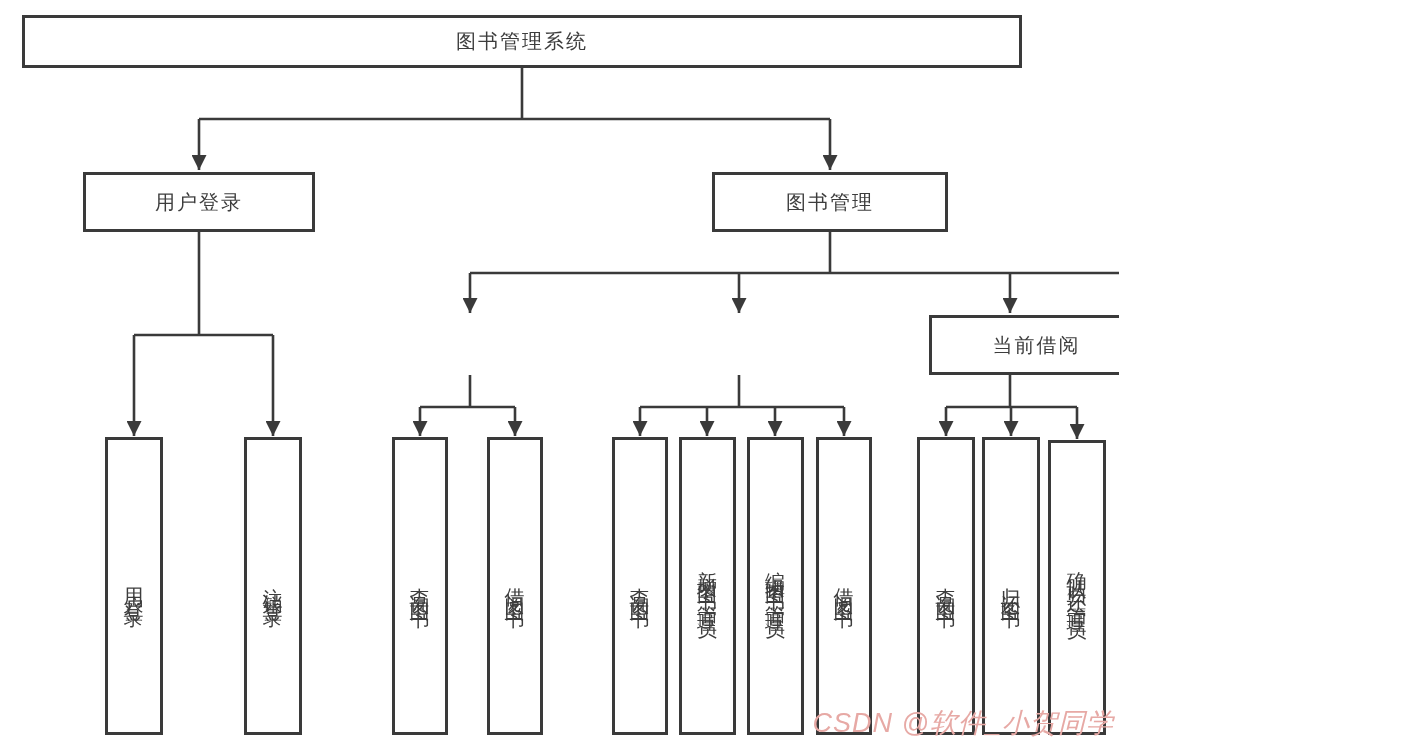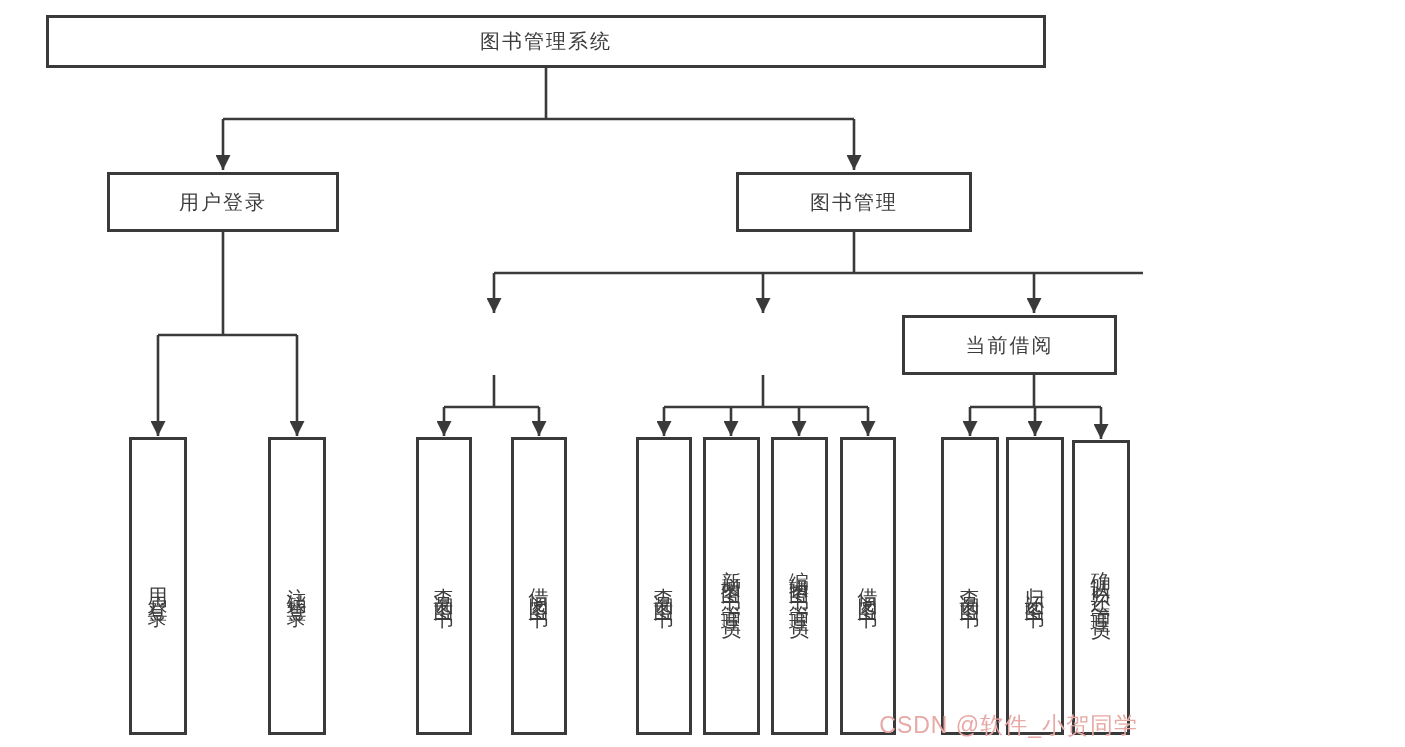--- a/index.html
+++ b/index.html
@@ -3,41 +3,41 @@
 <meta charset="utf-8">
 <style>
   html,body{margin:0;padding:0;}
   body{
     width:1405px;height:747px;
     background:#ffffff;
     font-family:"Liberation Sans","DejaVu Sans",sans-serif;
   }
   .canvas{
     position:relative;width:1119px;height:747px;
-    background:var(--bg,#fff);overflow:hidden;margin-left:24px;
+    background:var(--bg,#fff);overflow:hidden;
   }
   svg.connectors{position:absolute;left:0;top:0;width:1405px;height:747px;}
   .connectors .seg{stroke:var(--line,#3a3a3a);stroke-width:2.6;fill:none;}
   .connectors .head{fill:var(--line,#3a3a3a);}
   .node{
     position:absolute;box-sizing:border-box;
     border:3px solid var(--line,#3a3a3a);
     background:#ffffff;color:var(--text,#3d3d3d);
     display:flex;align-items:center;justify-content:center;
   }
   .node.h span{font-size:20px;letter-spacing:2px;white-space:nowrap;}
   .node.v span{
     writing-mode:vertical-rl;text-orientation:mixed;
     font-size:20px;letter-spacing:7px;line-height:1;
   }
   .watermark{
     position:absolute;right:5px;bottom:6px;
-    font-size:23px;letter-spacing:1px;
+    font-size:27px;letter-spacing:1px;
     color:var(--watermark,#e7b1ae);
-    z-index:9;pointer-events:none;white-space:nowrap;
+    z-index:9;pointer-events:none;white-space:nowrap;font-style:italic;
   }
 </style>
 </head>
 <body>
 
 <div class="canvas">
 
   <svg class="connectors" viewBox="0 0 1405 747" xmlns="http://www.w3.org/2000/svg">
     <defs>
       <marker id="arrow" viewBox="0 0 10 10" refX="10" refY="5" markerWidth="24" markerHeight="15" orient="auto" markerUnits="userSpaceOnUse">
@@ -79,21 +79,21 @@
     <span>图书管理系统</span>
   </div>
 
   <div class="node h" style="left:83px;top:172px;width:232px;height:60px">
     <span>用户登录</span>
   </div>
   <div class="node h" style="left:712px;top:172px;width:236px;height:60px">
     <span>图书管理</span>
   </div>
 
-  <div class="node h" style="left:878px;top:315px;width:215px;height:60px">
+  <div class="node h" style="left:929px;top:315px;width:215px;height:60px">
     <span>当前借阅</span>
   </div>
 
   <div class="node v" style="left:105px;top:437px;width:58px;height:298px">
     <span>用户登录</span>
   </div>
   <div class="node v" style="left:244px;top:437px;width:58px;height:298px">
     <span>注销登录</span>
   </div>
 

